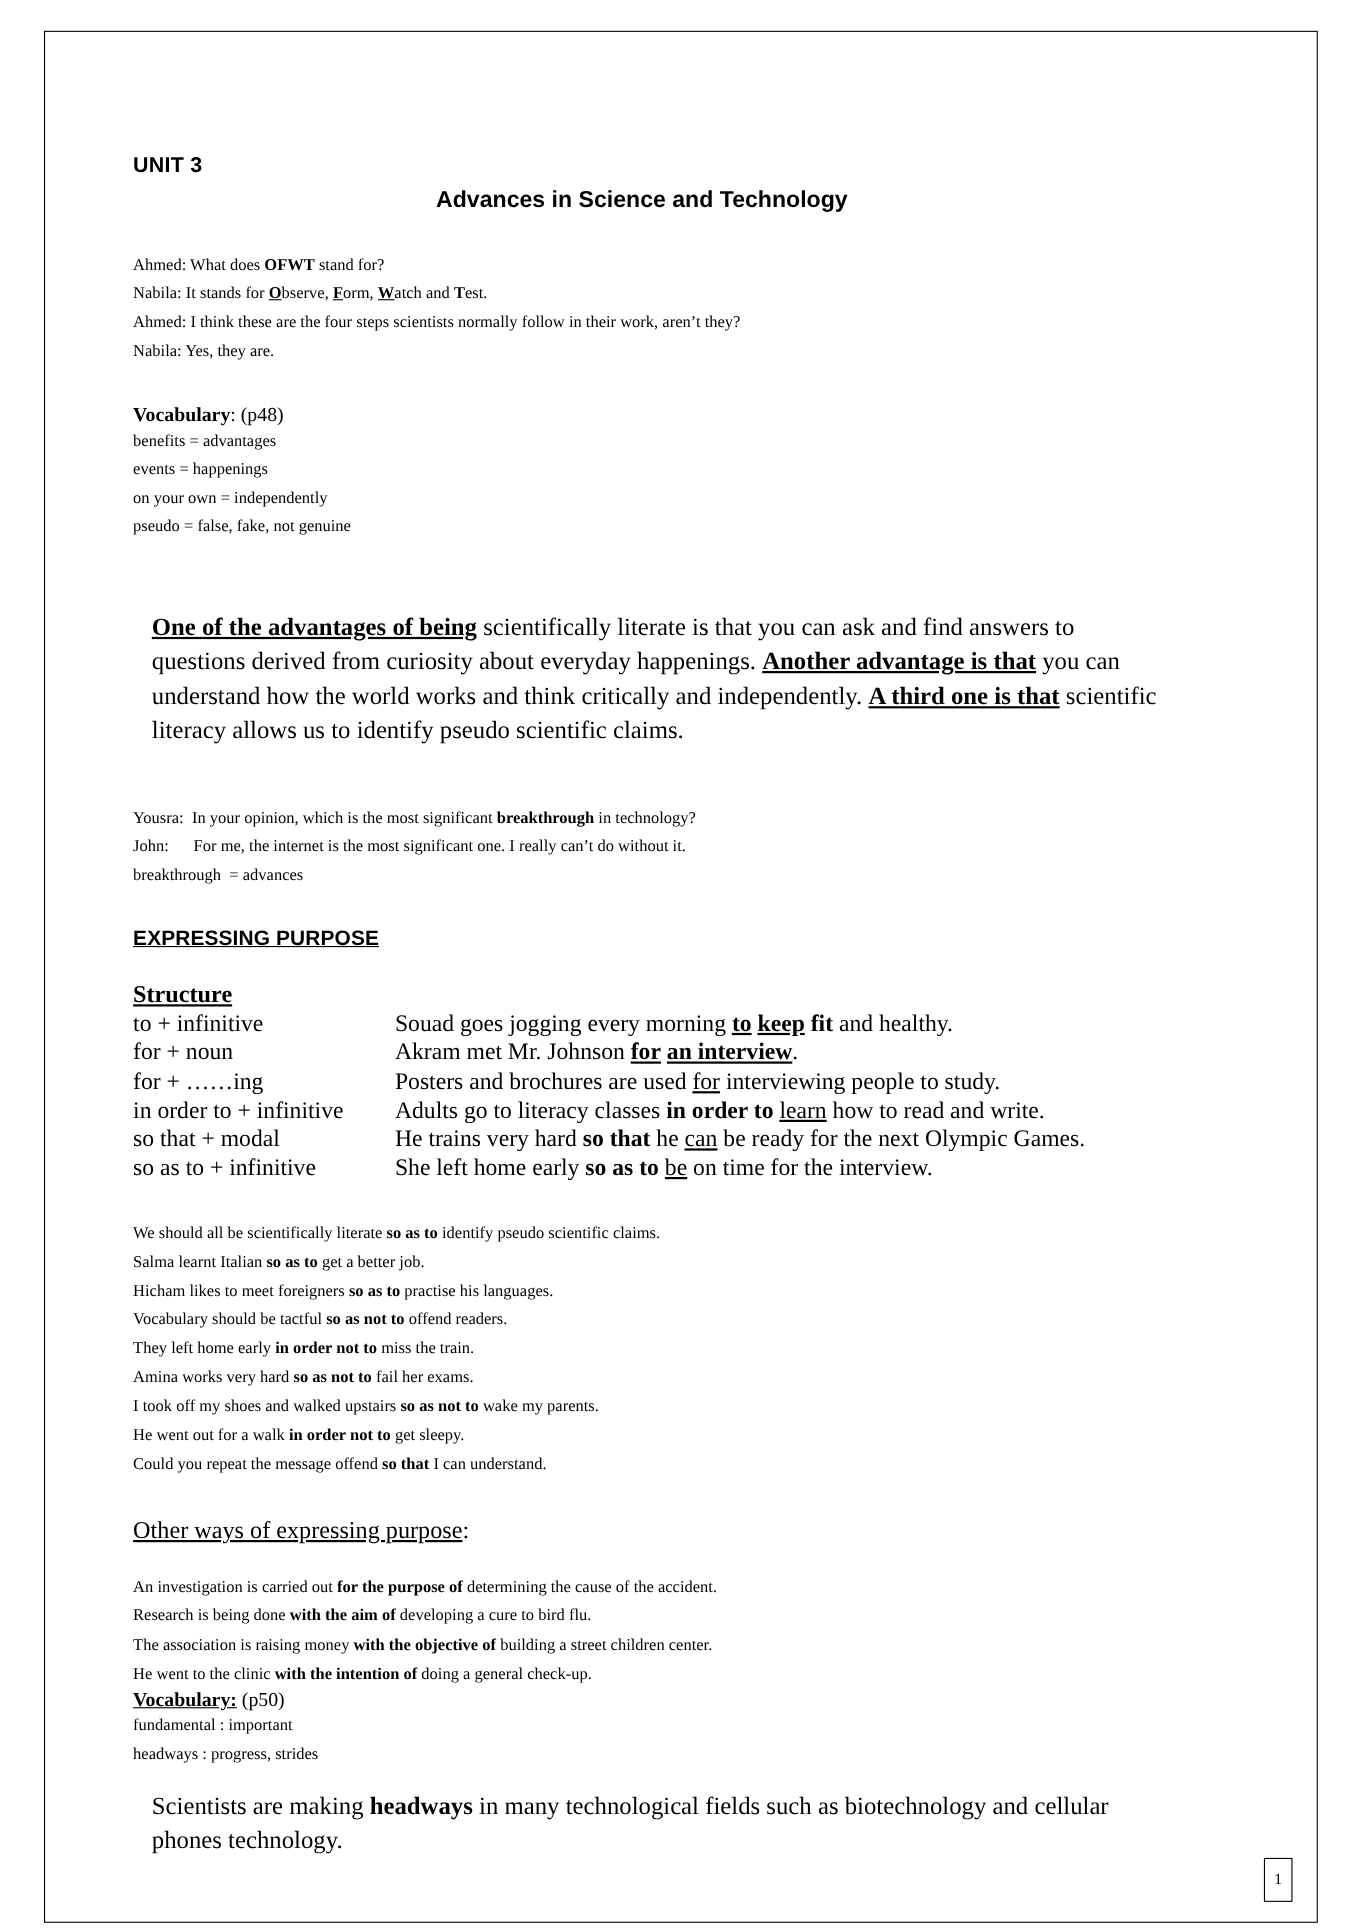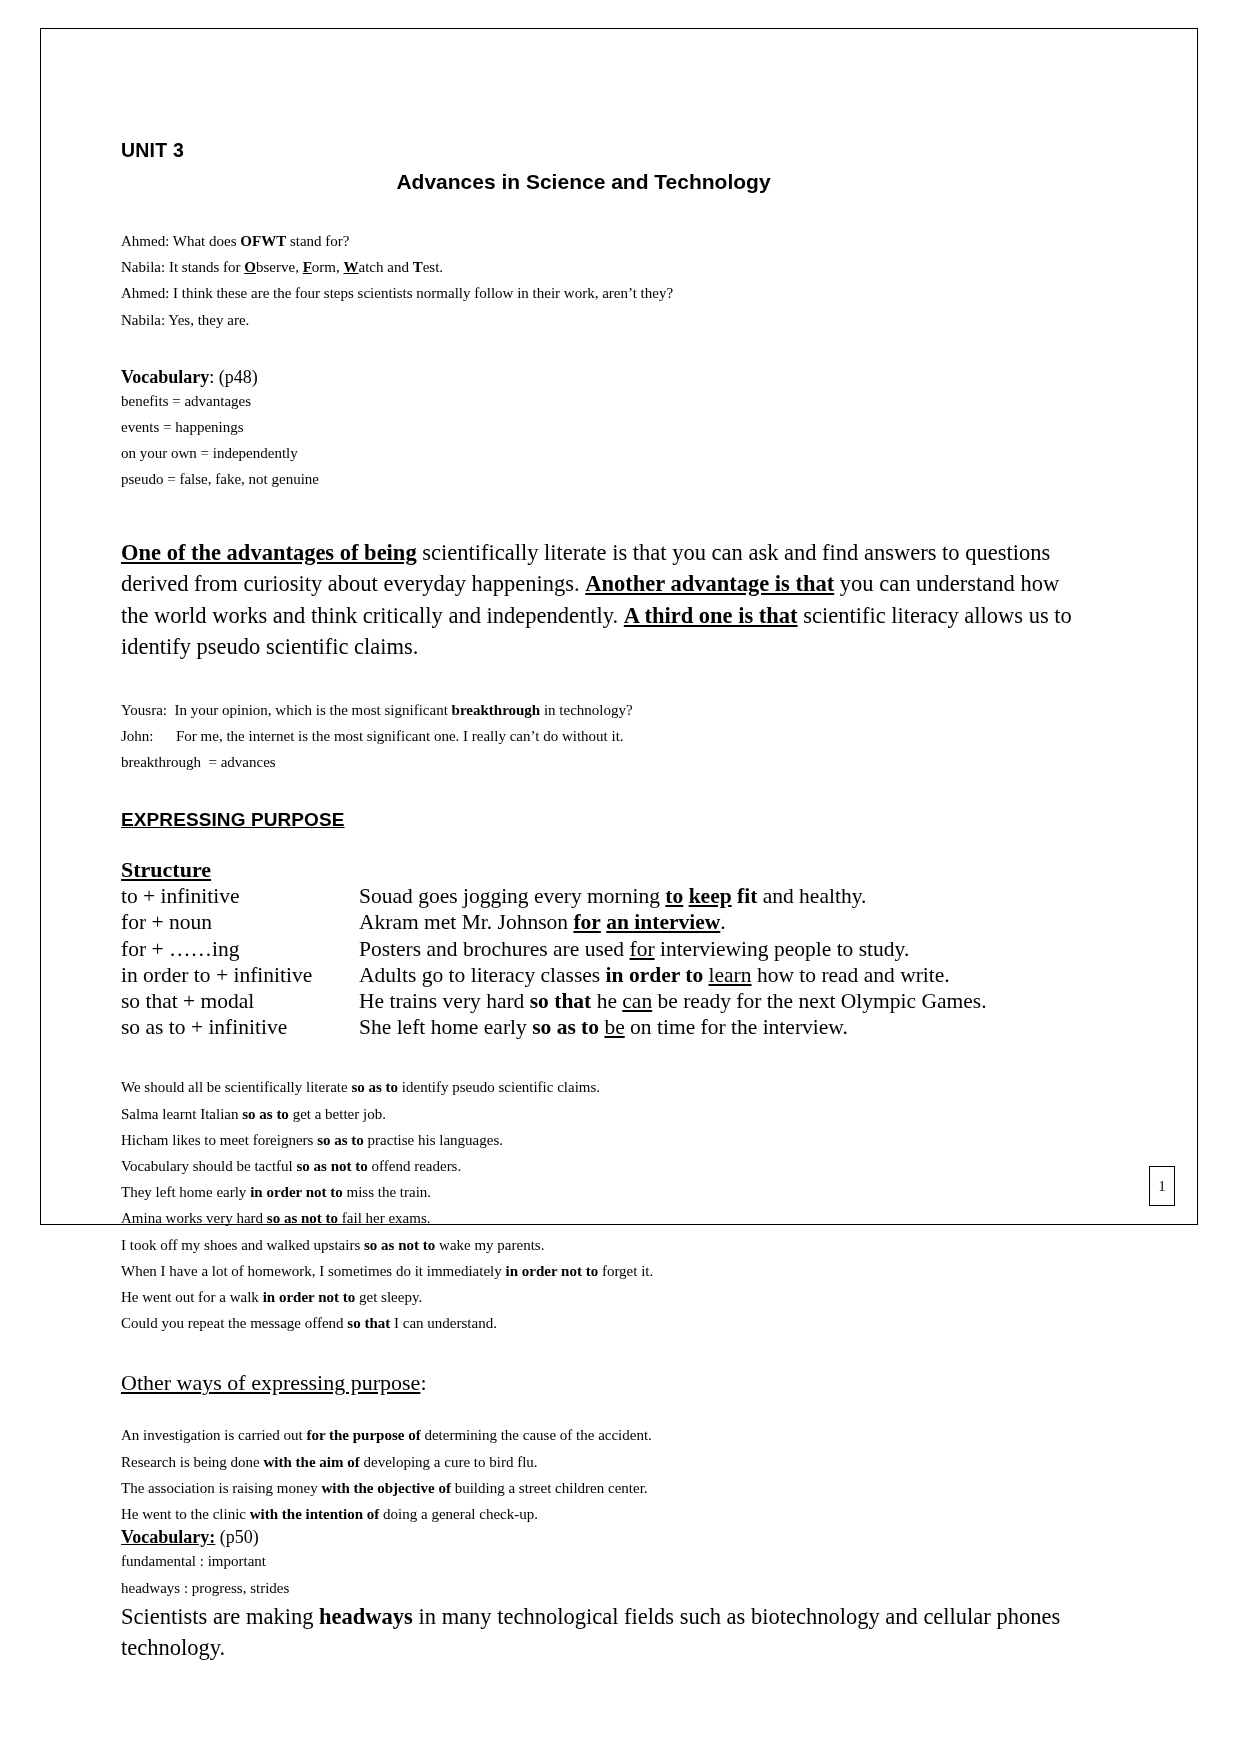--- a/index.html
+++ b/index.html
@@ -14,21 +14,21 @@
     color: #000000;
     position: relative;
     overflow: hidden;
   }
   
   .page-frame {
     position: absolute;
     left: 40px;
     top: 28px;
     width: 1158px;
-    height: 1197px;
+    height: 1720px;
     border: 1.6px solid #000;
     box-sizing: border-box;
     background: #fff;
   }
   .page-body {
     position: absolute;
     left: 80px;
     top: 110px;
     width: 955px;
   }
@@ -61,21 +61,21 @@
   
   .line {
     font-size: 15px;
     line-height: 26.2px;
     margin: 0;
     white-space: pre-wrap;
   }
   .para {
     font-size: 22.5px;
     line-height: 31.5px;
-    margin: 0;
+    margin: 17px;
     text-align: left;
   }
   .gap-m  { height: 26px; }
   .gap-l  { height: 34px; }
   .gap-xl { height: 44px; }
 
   b, .b { font-weight: bold; }
   .u  { text-decoration: underline; }
   .bu { font-weight: bold; text-decoration: underline; }
 
@@ -206,21 +206,20 @@
     <div class="gap-l"></div>
 
     <div>
       <p class="line"><span>We should all be scientifically literate </span><b>so as to</b><span> identify pseudo scientific claims.</span></p>
       <p class="line"><span>Salma learnt Italian </span><b>so as to</b><span> get a better job.</span></p>
       <p class="line"><span>Hicham likes to meet foreigners </span><b>so as to</b><span> practise his languages.</span></p>
       <p class="line"><span>Vocabulary should be tactful </span><b>so as not to</b><span> offend readers.</span></p>
       <p class="line"><span>They left home early </span><b>in order not to</b><span> miss the train.</span></p>
       <p class="line"><span>Amina works very hard </span><b>so as not to</b><span> fail her exams.</span></p>
       <p class="line"><span>I took off my shoes and walked upstairs </span><b>so as not to</b><span> wake my parents.</span></p>
-      <p class="line"><span>When I have a lot of homework, I sometimes do it immediately </span><b>in order not to</b><span> forget it.</span></p>
       <p class="line"><span>He went out for a walk </span><b>in order not to</b><span> get sleepy.</span></p>
       <p class="line"><span>Could you repeat the message offend </span><b>so that</b><span> I can understand.</span></p>
     </div>
 
     <div class="gap-l"></div>
 
     <p class="sub-head-plain"><span class="u">Other ways of expressing purpose</span><span>:</span></p>
 
     <div class="gap-m"></div>
 

